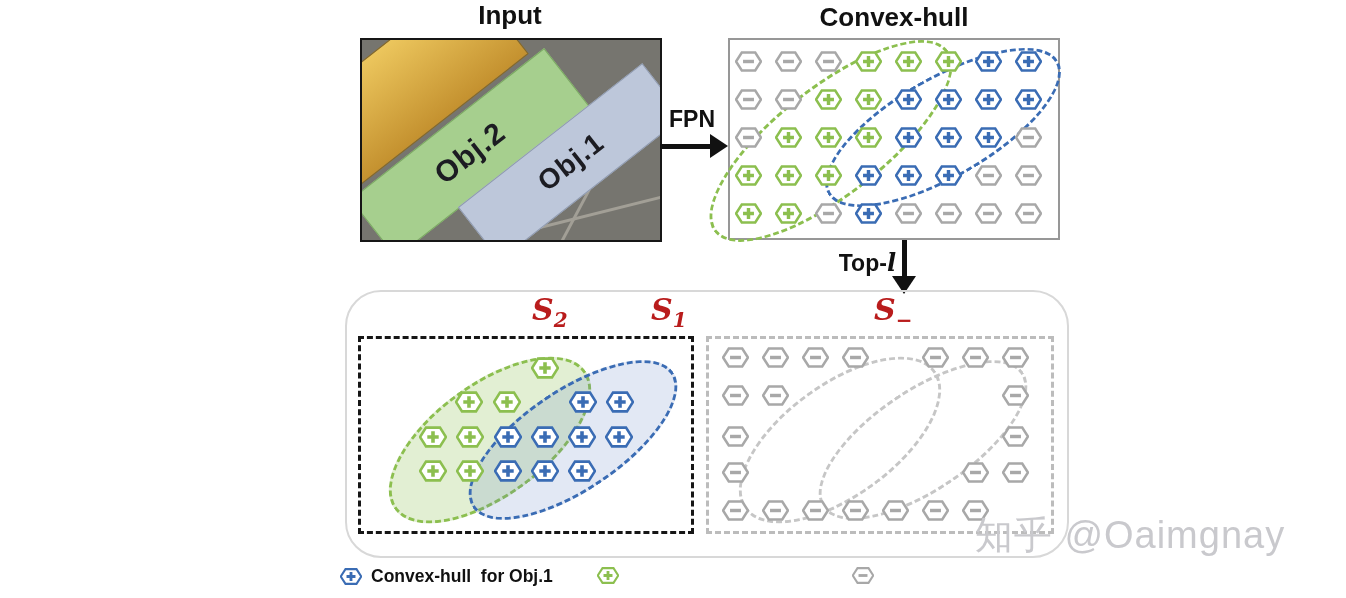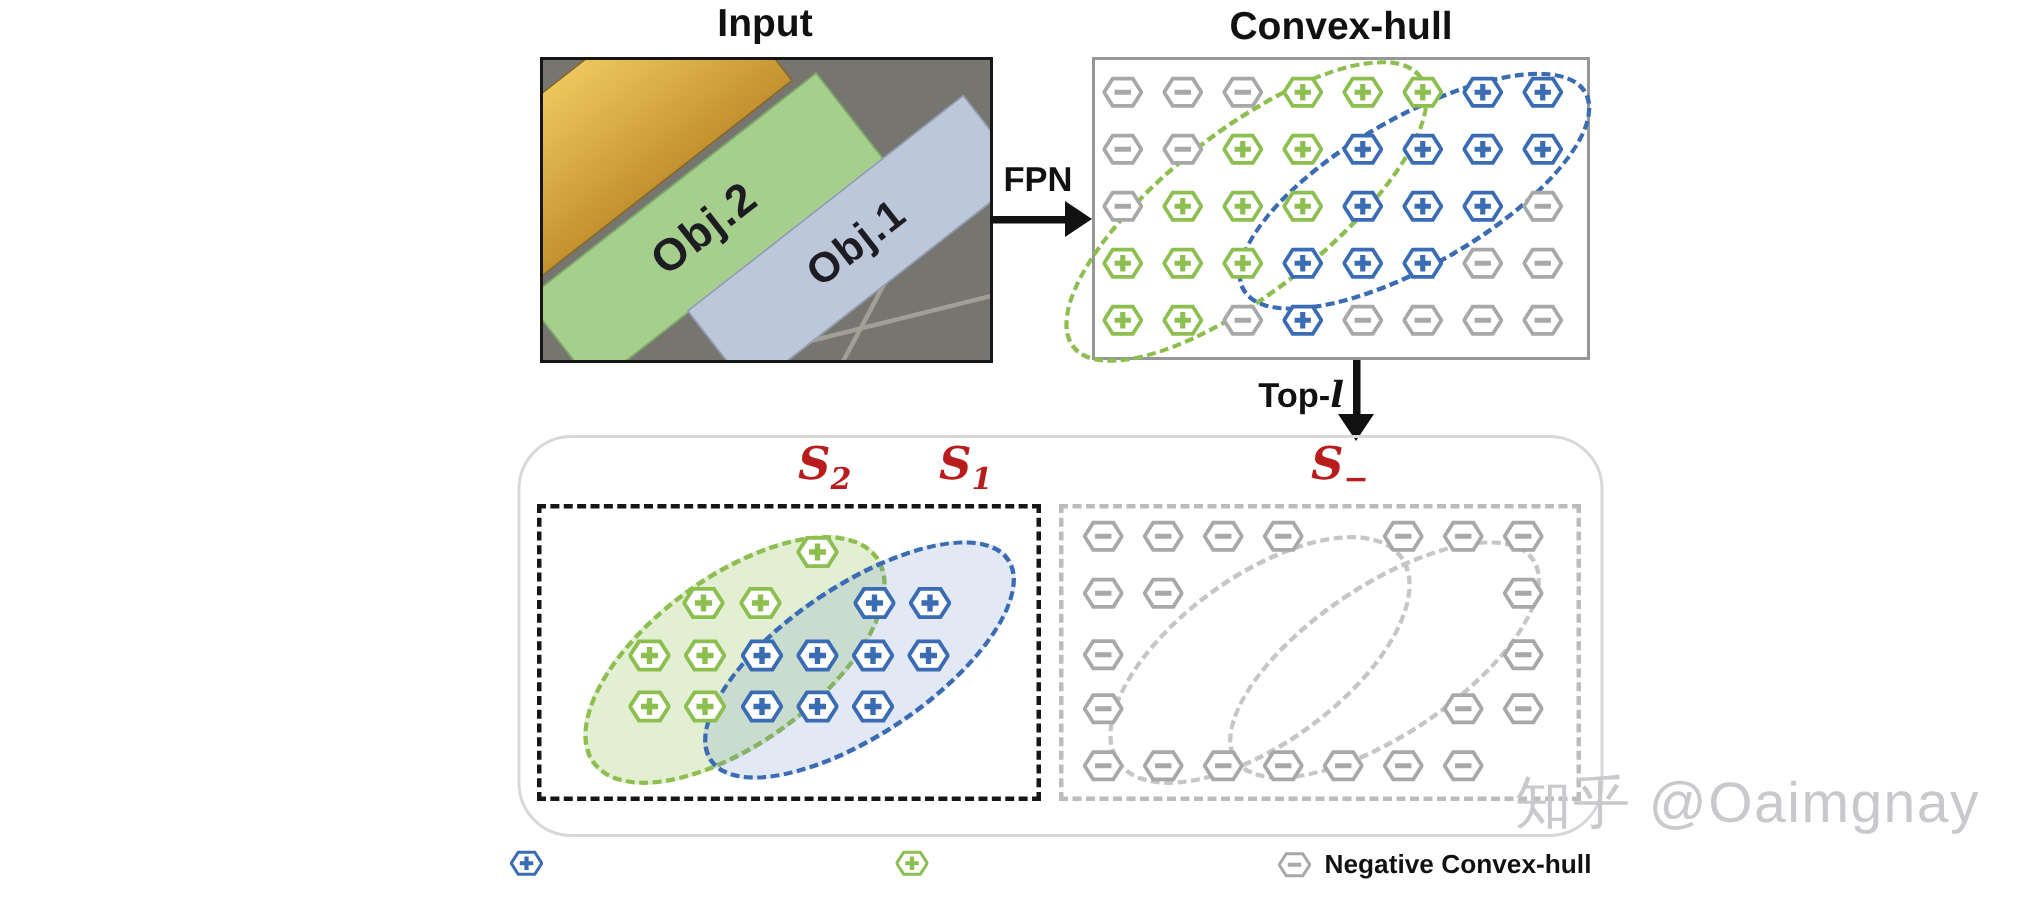--- a/index.html
+++ b/index.html
@@ -51,21 +51,21 @@
              border:2px solid #d8d8d8;border-radius:36px;z-index:0;}
   .dash-black{position:absolute;left:358px;top:336px;width:330px;height:192px;
               border:3px dashed #161616;z-index:2;}
   .dash-gray{position:absolute;left:706px;top:336px;width:342px;height:192px;
              border:3px dashed #bcbcbc;z-index:2;}
 
   
   .slabel{position:absolute;font-family:"DejaVu Serif",serif;font-style:italic;
           font-weight:bold;font-size:30px;color:#b91c1c;z-index:7;}
   .slabel sub{font-size:20px;line-height:0;}
-  #s2{left:532px;top:292px;} #s1{left:626px;top:292px;} #sneg{left:874px;top:292px;}
+  #s2{left:532px;top:292px;} #s1{left:651px;top:292px;} #sneg{left:874px;top:292px;}
 
   
   .ellipse{position:absolute;border-radius:50%;z-index:3;}
   .e-top-green{left:683px;top:86px;width:290px;height:104px;transform:rotate(-38deg);
                border:3px dashed var(--green);}
   .e-top-blue{left:810px;top:77px;width:260px;height:95px;transform:rotate(-30deg);
               border:3px dashed var(--blue);}
   .e-bot-green{left:372px;top:383px;width:230px;height:108px;transform:rotate(-36deg);
                border:3px dashed var(--green);background:rgba(140,191,79,0.25);}
   .e-bot-blue{left:452px;top:389px;width:236px;height:96px;transform:rotate(-34deg);
@@ -79,21 +79,21 @@
   #hex-layer{position:absolute;left:0;top:0;width:100%;height:100%;z-index:6;pointer-events:none;}
   .hex{position:absolute;line-height:0;}
 
   
   .legend-item{position:absolute;top:566px;display:flex;align-items:center;gap:9px;z-index:7;}
   #leg0{left:340px;} #leg1{left:597px;} #leg2{left:852px;}
   .legend-icon{line-height:0;}
   .legend-label{font-weight:bold;font-size:17.5px;color:#111;white-space:pre;}
 
   
-  .watermark{position:absolute;left:940px;top:510px;width:380px;text-align:right;
+  .watermark{position:absolute;left:940px;top:510px;width:380px;text-align:center;
              font-size:38px;color:#c9c9cd;z-index:10;letter-spacing:1px;}
 </style>
 </head>
 <body>
 
 <div class="stage" style="--blue: #3a6cb4; --green: #8cbf4f;">
 
   <div class="title" id="t-convex">Convex-hull</div>
   <div class="title" id="t-input">Input</div>
 
@@ -448,30 +448,30 @@
           <polygon points="7,2.6 21,2.6 27,12 21,21.4 7,21.4 1,12" fill="#ffffff" stroke="#a8a8a8" stroke-width="2.6"></polygon>
           <path d="M8.3 12h11.4" stroke="#a8a8a8" stroke-width="3.6"></path>
         </svg></span>
     </div>
 
   <div class="legend-item" id="leg0">
     <span class="legend-icon"><svg width="22" height="19" viewBox="0 0 28 24" fill="none">
           <polygon points="7,2.6 21,2.6 27,12 21,21.4 7,21.4 1,12" fill="#ffffff" stroke="#3a6cb4" stroke-width="2.6"></polygon>
           <path d="M14 6.3v11.4M8.3 12h11.4" stroke="#3a6cb4" stroke-width="3.6"></path>
         </svg></span>
+    <span class="legend-label">Convex-hull  for Obj.1</span>
   </div>
   <div class="legend-item" id="leg1">
     <span class="legend-icon"><svg width="22" height="19" viewBox="0 0 28 24" fill="none">
           <polygon points="7,2.6 21,2.6 27,12 21,21.4 7,21.4 1,12" fill="#ffffff" stroke="#8cbf4f" stroke-width="2.6"></polygon>
           <path d="M14 6.3v11.4M8.3 12h11.4" stroke="#8cbf4f" stroke-width="3.6"></path>
         </svg></span>
   </div>
   <div class="legend-item" id="leg2">
     <span class="legend-icon"><svg width="22" height="19" viewBox="0 0 28 24" fill="none">
           <polygon points="7,2.6 21,2.6 27,12 21,21.4 7,21.4 1,12" fill="#ffffff" stroke="#a8a8a8" stroke-width="2.6"></polygon>
           <path d="M8.3 12h11.4" stroke="#a8a8a8" stroke-width="3.6"></path>
         </svg></span>
-    <span class="legend-label">Negative Convex-hull</span>
   </div>
 
   <div class="watermark">知乎 @Oaimgnay</div>
 
 </div>
 
 </body></html>

